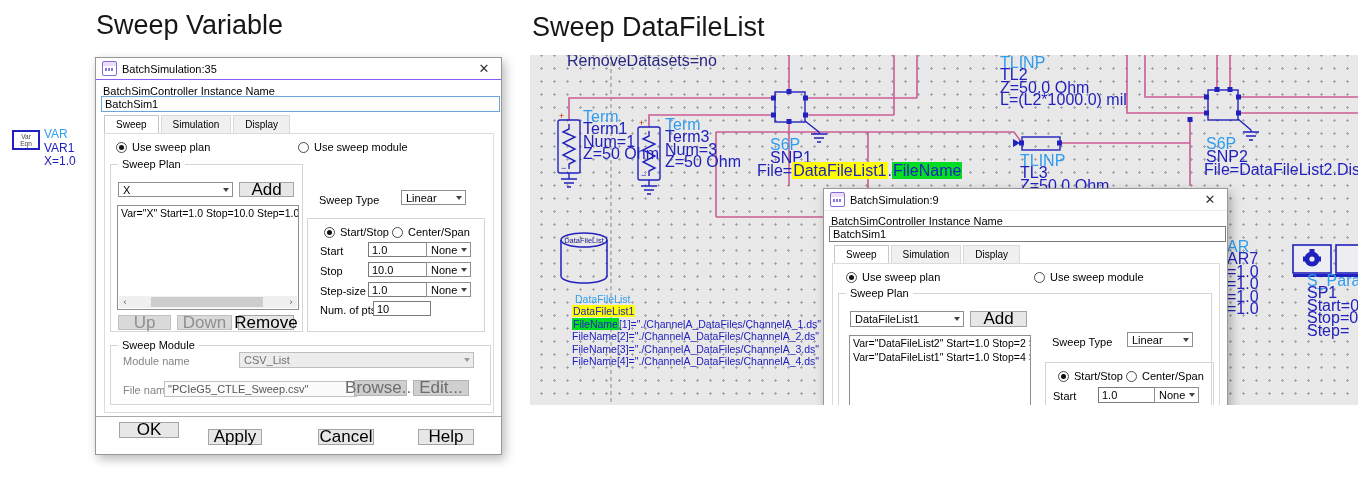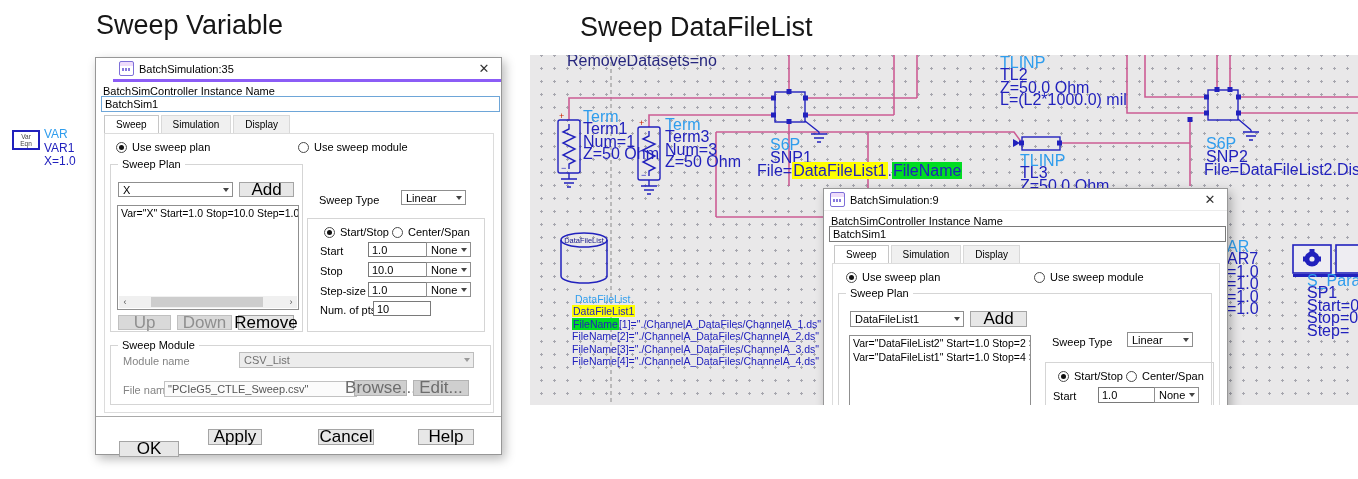--- a/index.html
+++ b/index.html
@@ -66,34 +66,34 @@
   .hl-y{background:#ffff00;padding:0 1px;}
   .hl-g{background:#00dd22;padding:0 1px;}
   .cylbl{position:absolute;font-size:7.5px;color:#1a1a8c;text-align:center;white-space:nowrap;}
   .varbox{position:absolute;border:2px solid #2121bd;width:24px;height:15px;background:#fff;
           font-size:6.5px;line-height:7px;text-align:center;color:#444;padding-top:1px;box-sizing:content-box;}
 </style>
 </head>
 <body>
 
 <div class="abs h1" style="left:96px;top:10px;">Sweep Variable</div>
-<div class="abs h1" style="left:532px;top:12px;margin-left:48px;">Sweep DataFileList</div>
+<div class="abs h1" style="left:532px;top:12px;">Sweep DataFileList</div>
 
 <div class="varbox" style="left:12px;top:130px;">
   <div>Var</div>
   <div>Eqn</div>
 </div>
 <div class="abs" style="left:44px;top:128px;font-size:12px;line-height:13.5px;color:#2121bd;">
   <div class="cy">VAR</div>
   <div>VAR1</div>
   <div>X=1.0</div>
 </div>
 
 <div class="dlg" style="left:95px;top:57px;width:405px;height:396px;">
-  <div class="tbar" style="border-bottom:3px solid #8b5cf6;margin-left:17px;">
+  <div class="tbar" style="border-bottom:1px solid #8b5cf6;">
     <span class="wicon"></span>
     <span class="ttl">BatchSimulation:35</span>
     <span class="xbtn">✕</span>
   </div>
   <div class="lbl" style="left:7px;top:27px;">BatchSimController Instance Name</div>
   <div class="inp" style="left:5px;top:38px;width:391px;height:14px;">BatchSim1</div>
 
   <div class="tabs" style="left:8px;top:57px;">
     <div class="tab on">Sweep</div>
     <div class="tab">Simulation</div>
@@ -176,21 +176,21 @@
   <div class="combo dis" style="left:143px;top:294px;width:235px;height:16px;">
     <span class="tx">CSV_List</span>
     <span class="arr"></span>
   </div>
   <div class="lbl dis" style="left:27px;top:326px;">File name</div>
   <div class="inp dis" style="left:68px;top:323px;width:185px;height:14px;">"PCIeG5_CTLE_Sweep.csv"</div>
   <div class="btn dis2" style="left:258px;top:322px;width:53px;height:16px;">Browse...</div>
   <div class="btn dis2" style="left:317px;top:322px;width:56px;height:16px;">Edit...</div>
 
   <div class="sep" style="top:358px;"></div>
-  <div class="btn" style="left:23px;top:383px;width:60px;height:16px;">OK</div>
+  <div class="btn" style="left:23px;top:364px;width:60px;height:16px;">OK</div>
   <div class="btn" style="left:112px;top:371px;width:54px;height:16px;">Apply</div>
   <div class="btn" style="left:222px;top:371px;width:56px;height:16px;">Cancel</div>
   <div class="btn" style="left:322px;top:371px;width:56px;height:16px;">Help</div>
 </div>
 
 <div id="schem">
 
   <svg width="828" height="350" viewBox="0 0 828 350" style="position:absolute;left:0;top:0;">
 
     <g>

